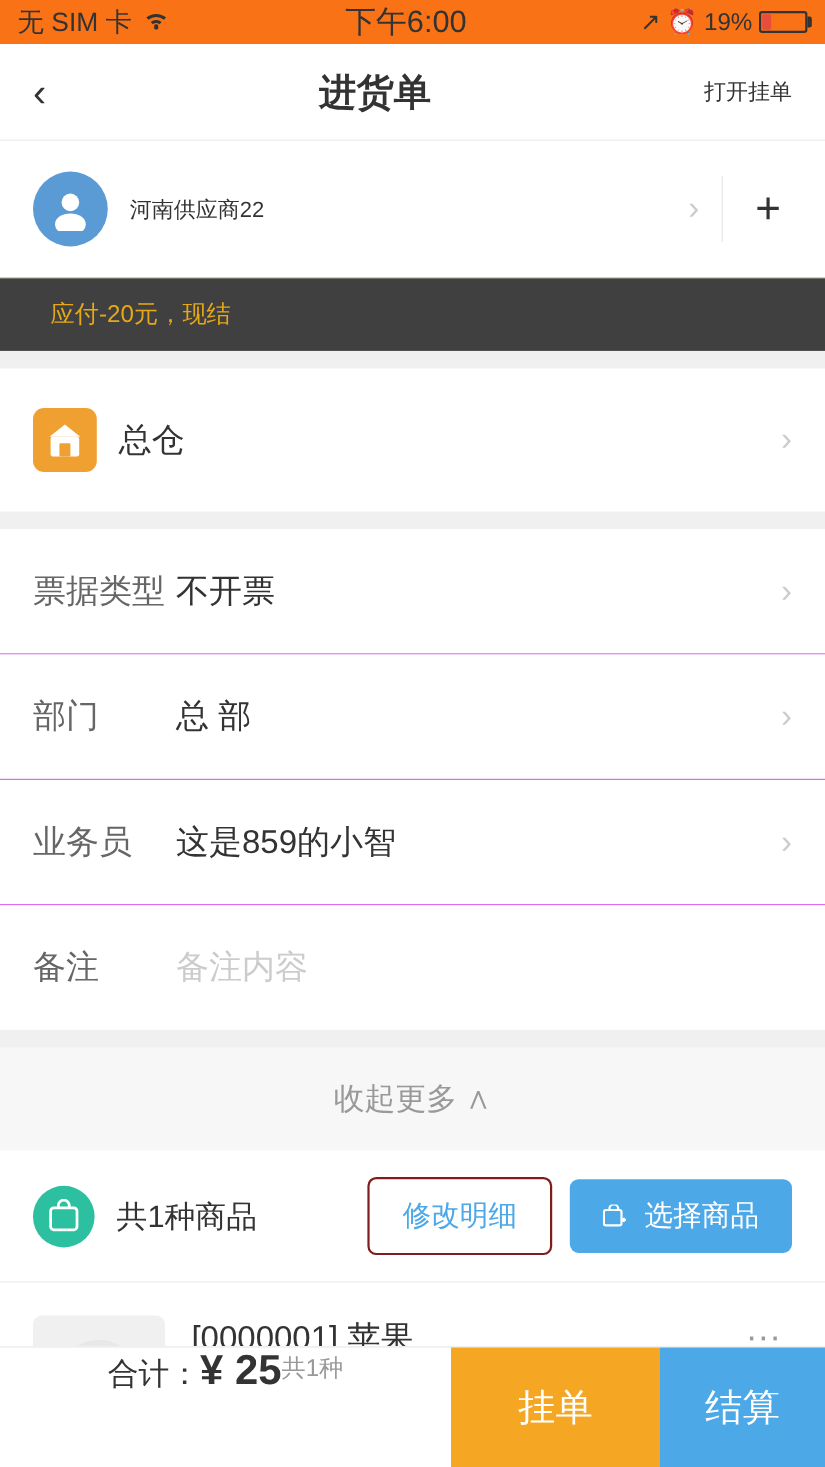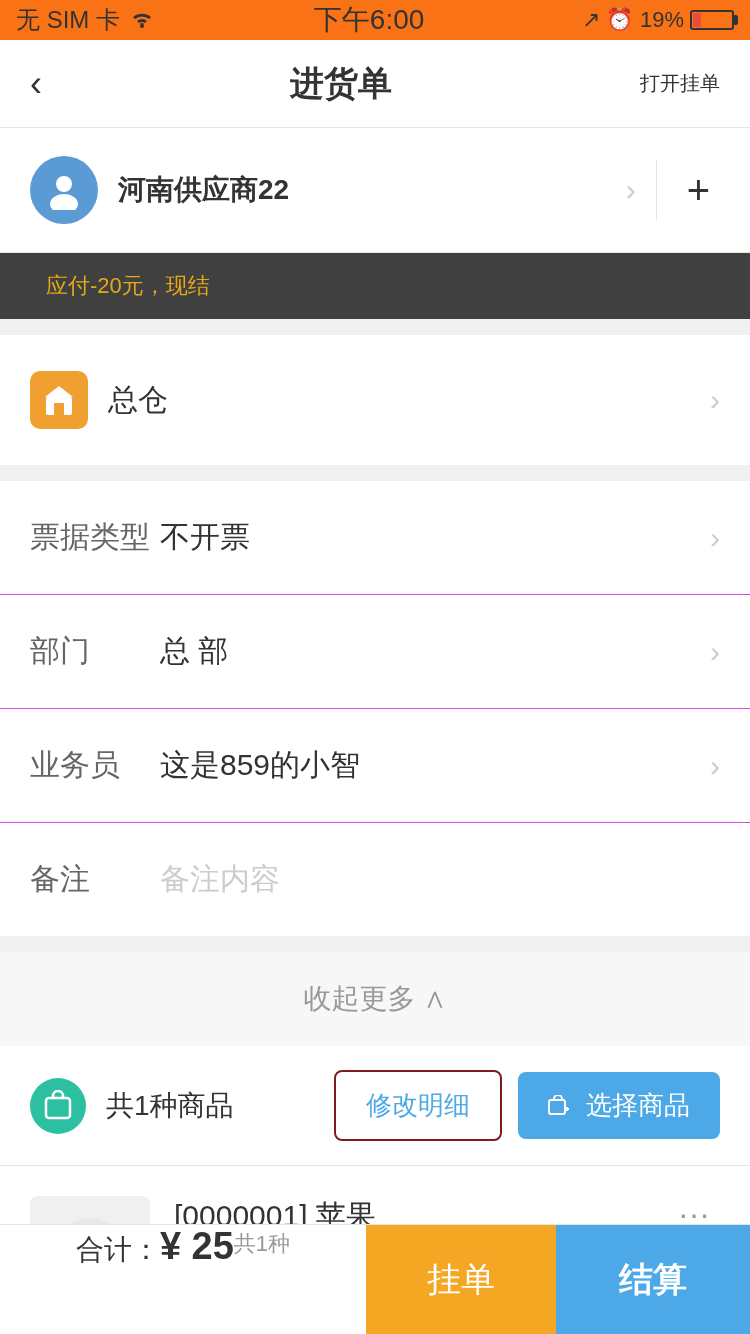--- a/index.html
+++ b/index.html
@@ -85,23 +85,22 @@
       width: 68px; height: 68px;
       border-radius: 50%;
       background: #5b9bd5;
       display: flex; align-items: center; justify-content: center;
       margin-right: 20px;
       flex-shrink: 0;
     }
     .supplier-avatar svg { width: 40px; height: 40px; }
     .supplier-name {
       flex: 1;
-      font-size: 28px;
-      color: #333;
-      font-weight: bold;
+      font-size: 20px;
+      color: #333;
     }
     .chevron-right {
       color: #ccc;
       font-size: 30px;
       margin-right: 0;
     }
     .supplier-divider {
       width: 1px;
       background: #e5e5e5;
       height: 60px;
@@ -268,25 +267,25 @@
       background: #f5a623;
       color: #fff;
       font-size: 34px;
       font-weight: 500;
       display: flex;
       align-items: center;
       justify-content: center;
       cursor: pointer;
     }
     .footer-btn-checkout {
-      width: 194px;
+      width: 150px;
       background: #4da8e8;
       color: #fff;
       font-size: 34px;
-      font-weight: 700;
+      font-weight: 400;
       display: flex;
       align-items: center;
       justify-content: center;
       cursor: pointer;
     }
   </style>
 </head>
 <body>
 
 <div class="status-bar">

